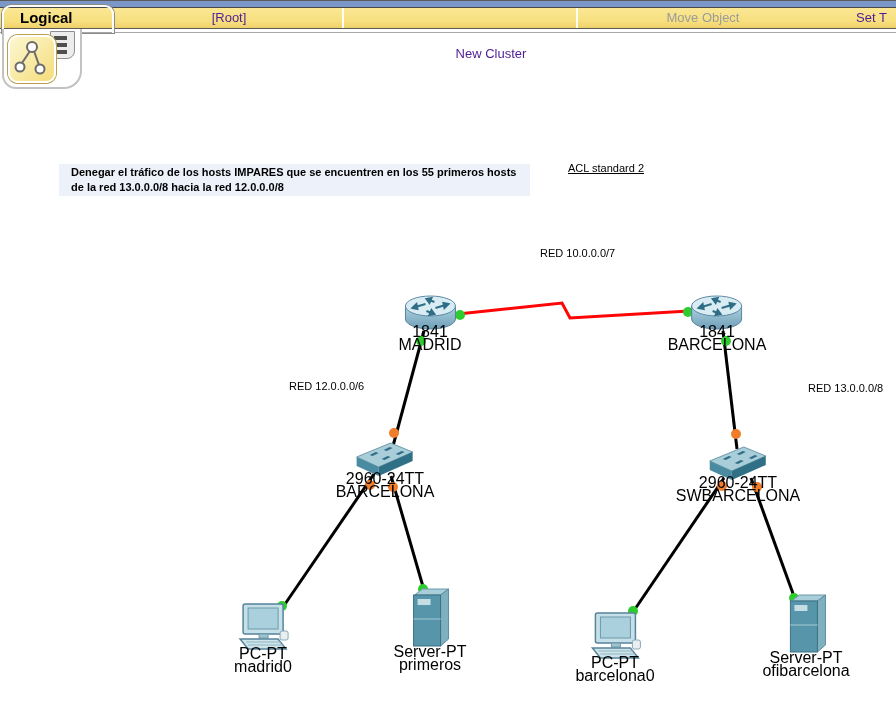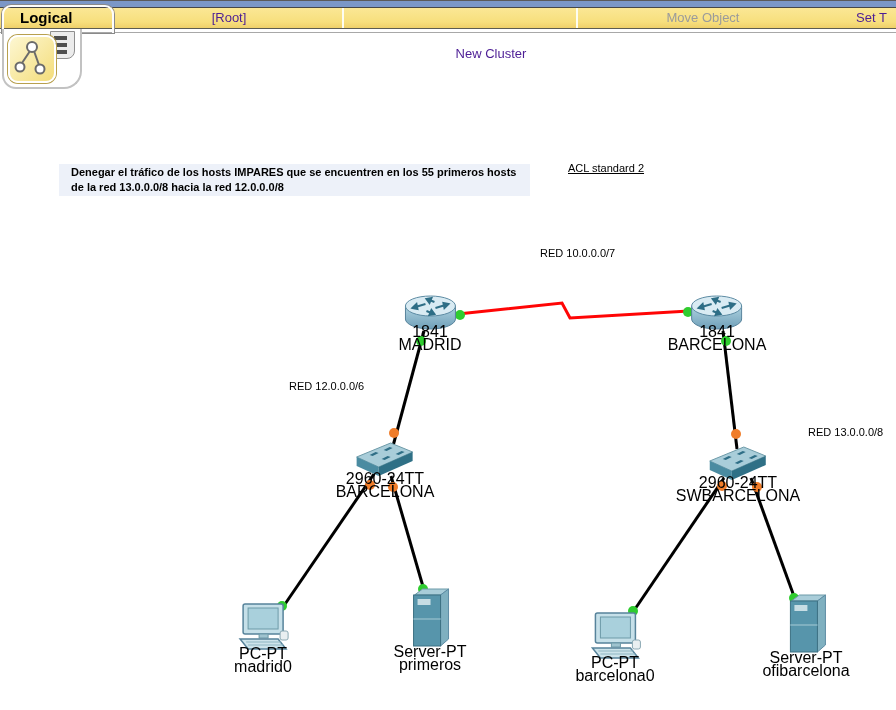--- a/index.html
+++ b/index.html
@@ -46,21 +46,21 @@
   .lab-router{margin-top:-6px;}
   .lab-switch{margin-top:-5px;}
   .lab-pc{margin-top:-6px;}
   .lab-server{margin-top:-5px;}
 
   .txt{position:absolute;font-size:11px;line-height:15px;z-index:4;}
   .note{left:59px;top:164px;width:447px;background:var(--note-bg,#edf1f9);padding:1px 12px;font-weight:bold;}
   .acl-label{left:568px;top:161px;text-decoration:underline;}
   .red10{left:540px;top:246px;}
   .red12{left:289px;top:379px;}
-  .red13{left:808px;top:381px;margin-top:44px;}
+  .red13{left:808px;top:381px;}
 </style>
 </head>
 <body>
 
 <div class="app">
 
   <div class="line-a"></div>
   <div class="strip-blue"></div>
   <div class="line-b"></div>
   <div class="yellow-bar"></div>

